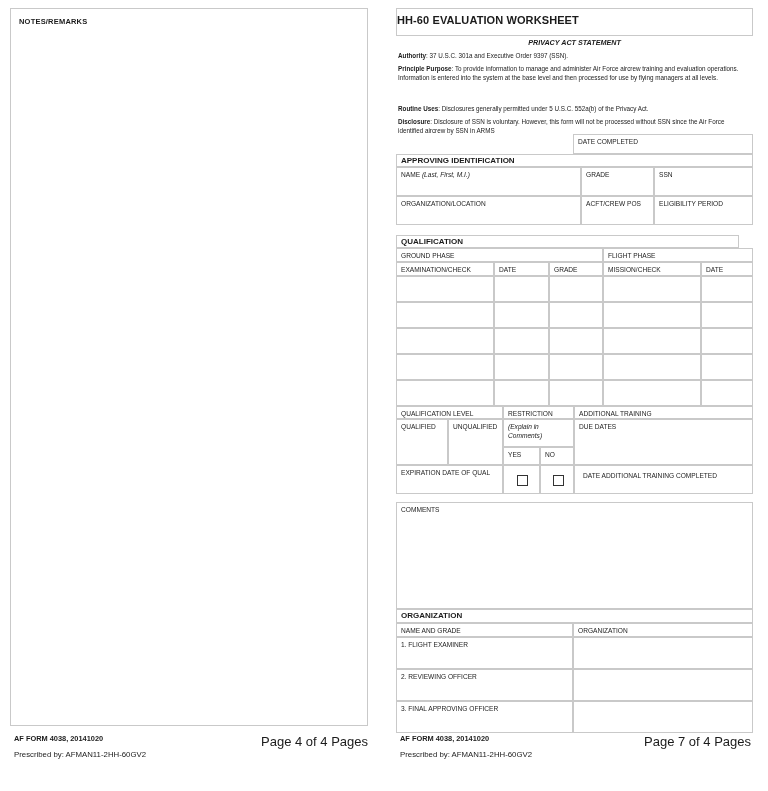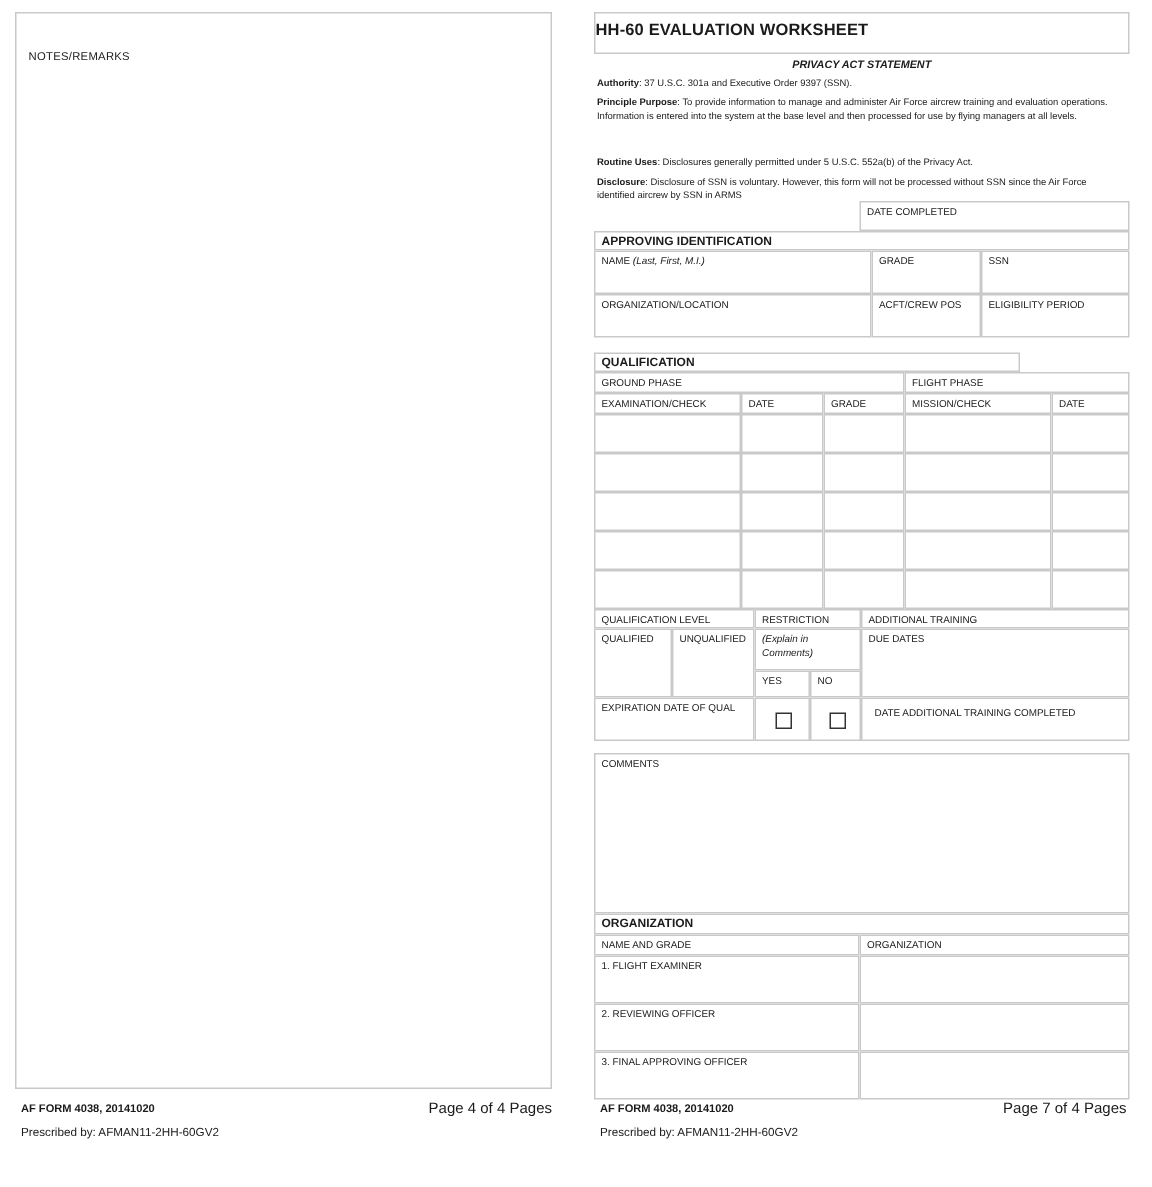--- a/index.html
+++ b/index.html
@@ -37,23 +37,23 @@
     top: 0;
     width: 358px;
     height: 718px;
     border: 1px solid #c9c9c9;
     box-sizing: border-box;
     background: #fff;
   }
   .notes-label {
     position: absolute;
     left: 8px;
-    top: 24px;
+    top: 8px;
     font-size: 7.5px;
-    font-weight: normal;
+    font-weight: bold;
     letter-spacing: 0.2px;
   }
   .footer-left {
     position: absolute;
     left: 10px;
     top: 734px;
     width: 360px;
     height: 50px;
   }
 
@@ -144,21 +144,21 @@
     position: absolute;
     left: 4px;
     top: 0px;
     font-size: 7.4px;
     font-weight: bold;
   }
   .ff-page {
     position: absolute;
     right: 2px;
     top: 0px;
-    font-size: 10px;
+    font-size: 13px;
     padding-left: 38px;
   }
   .ff-pres {
     position: absolute;
     left: 4px;
     top: 16px;
     font-size: 7.8px;
   }
 </style>
 </head>
@@ -225,21 +225,21 @@
       <div class="cell" style="left:0;top:188px;width:185px;height:29px;">
         <div class="txt">ORGANIZATION/LOCATION</div>
       </div>
       <div class="cell" style="left:185px;top:188px;width:73px;height:29px;">
         <div class="txt">ACFT/CREW POS</div>
       </div>
       <div class="cell" style="left:258px;top:188px;width:99px;height:29px;">
         <div class="txt">ELIGIBILITY PERIOD</div>
       </div>
 
-      <div class="cell sec-head-cell" style="left:0;top:227px;width:284px;height:13px;text-align:center;">
+      <div class="cell sec-head-cell" style="left:0;top:227px;width:343px;height:13px;text-align:center;">
         <div class="txt">QUALIFICATION</div>
       </div>
 
       <div class="cell" style="left:0;top:240px;width:207px;height:14px;">
         <div class="txt">GROUND PHASE</div>
       </div>
       <div class="cell" style="left:207px;top:240px;width:150px;height:14px;">
         <div class="txt">FLIGHT PHASE</div>
       </div>
 

